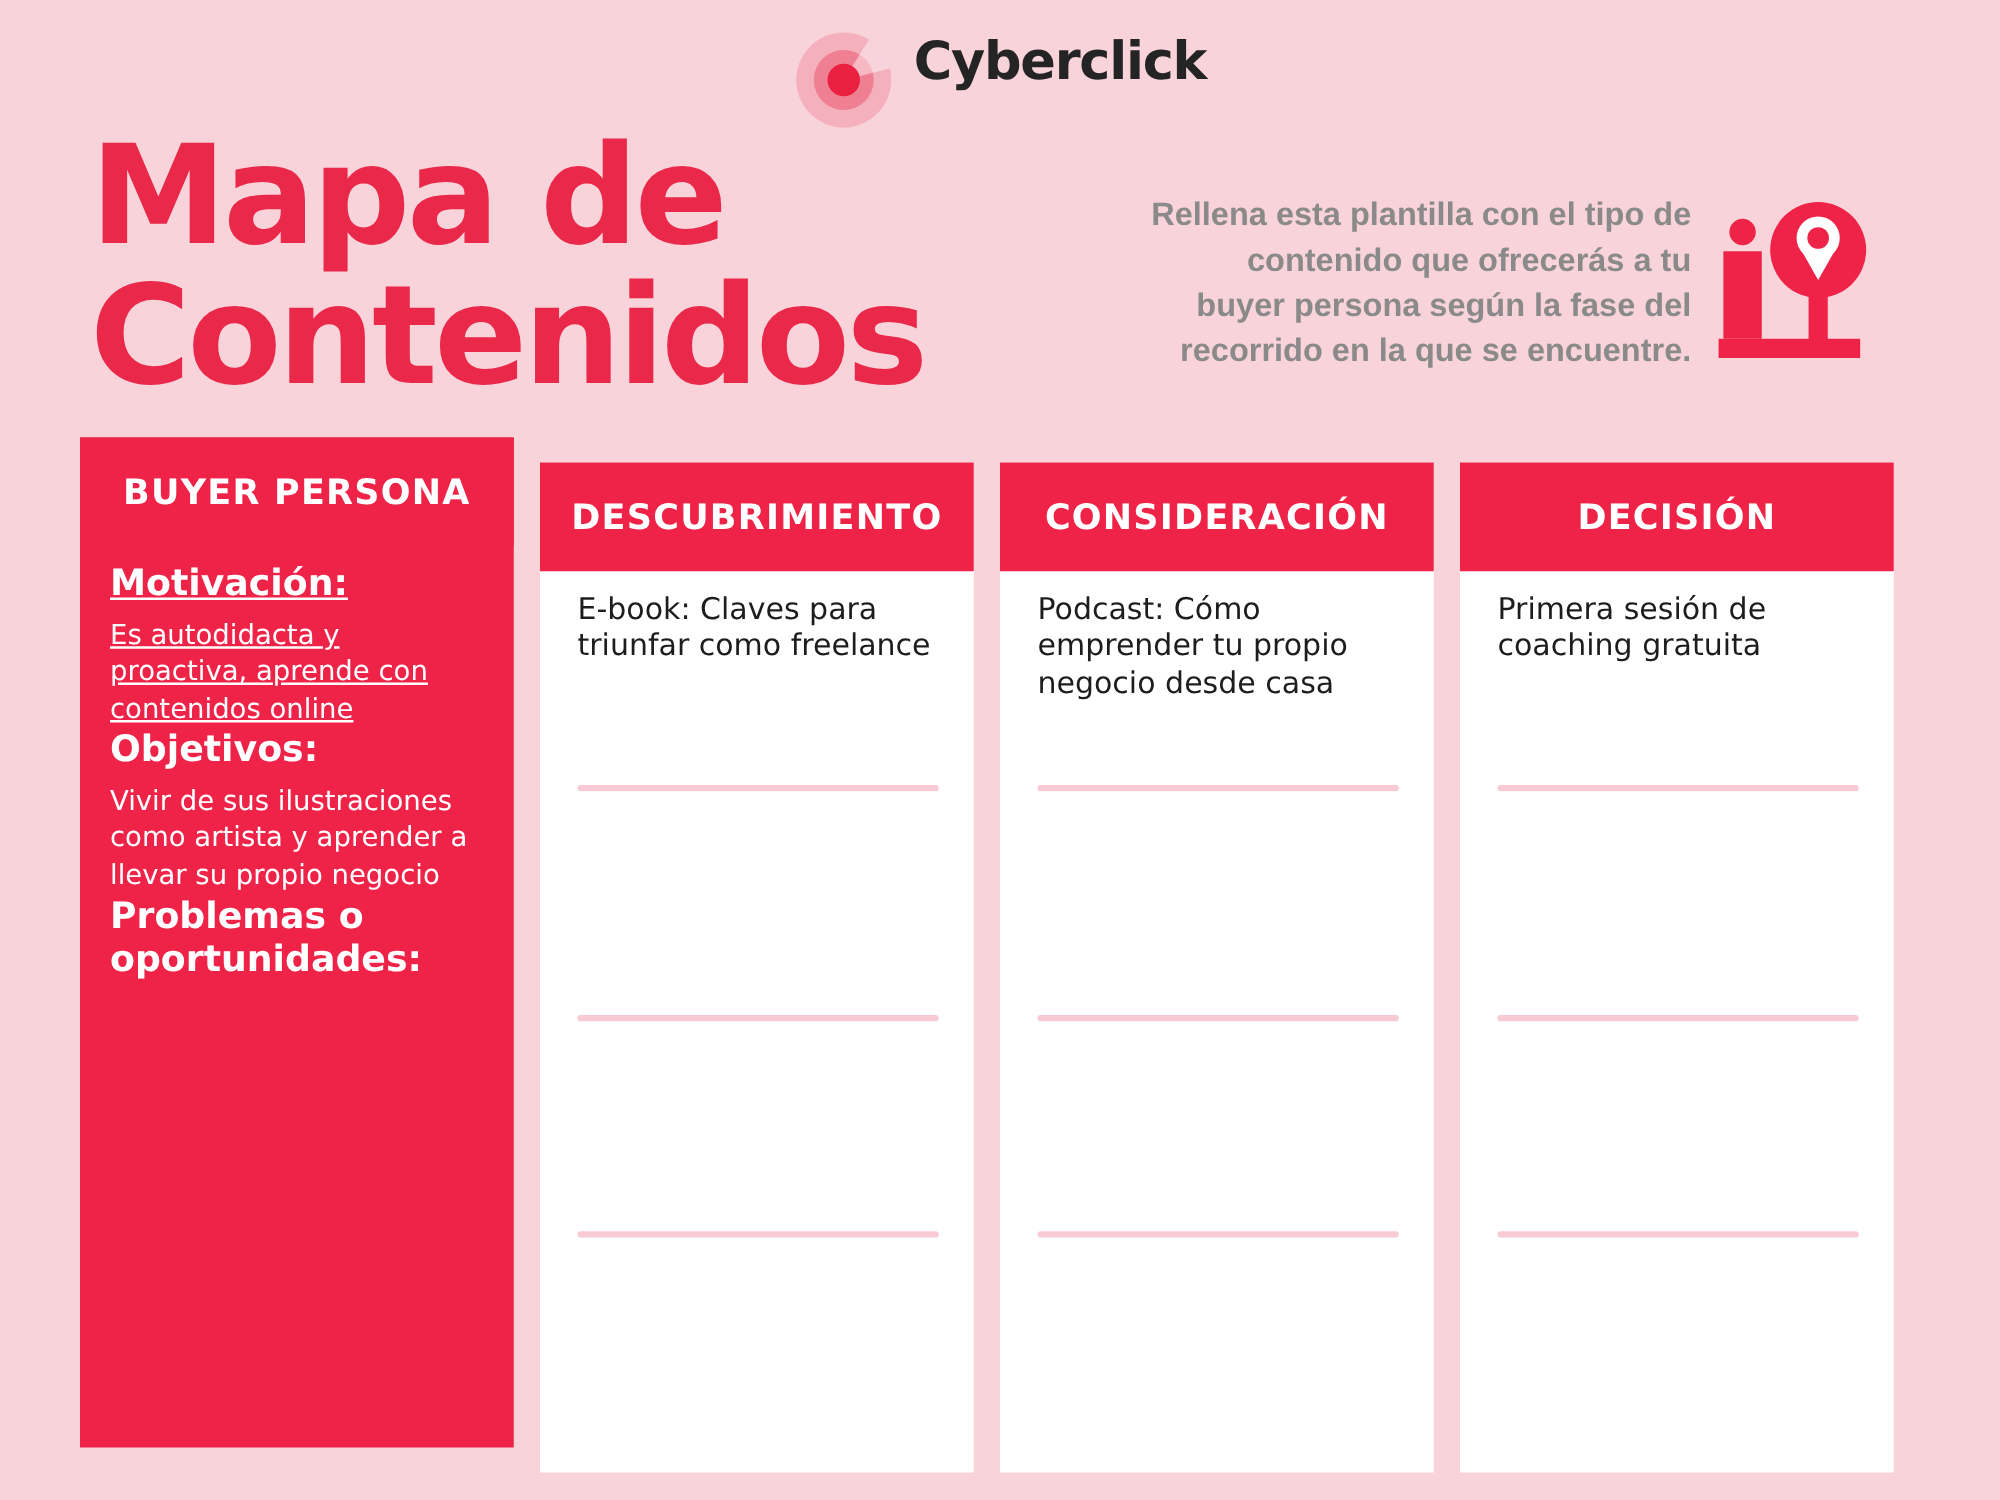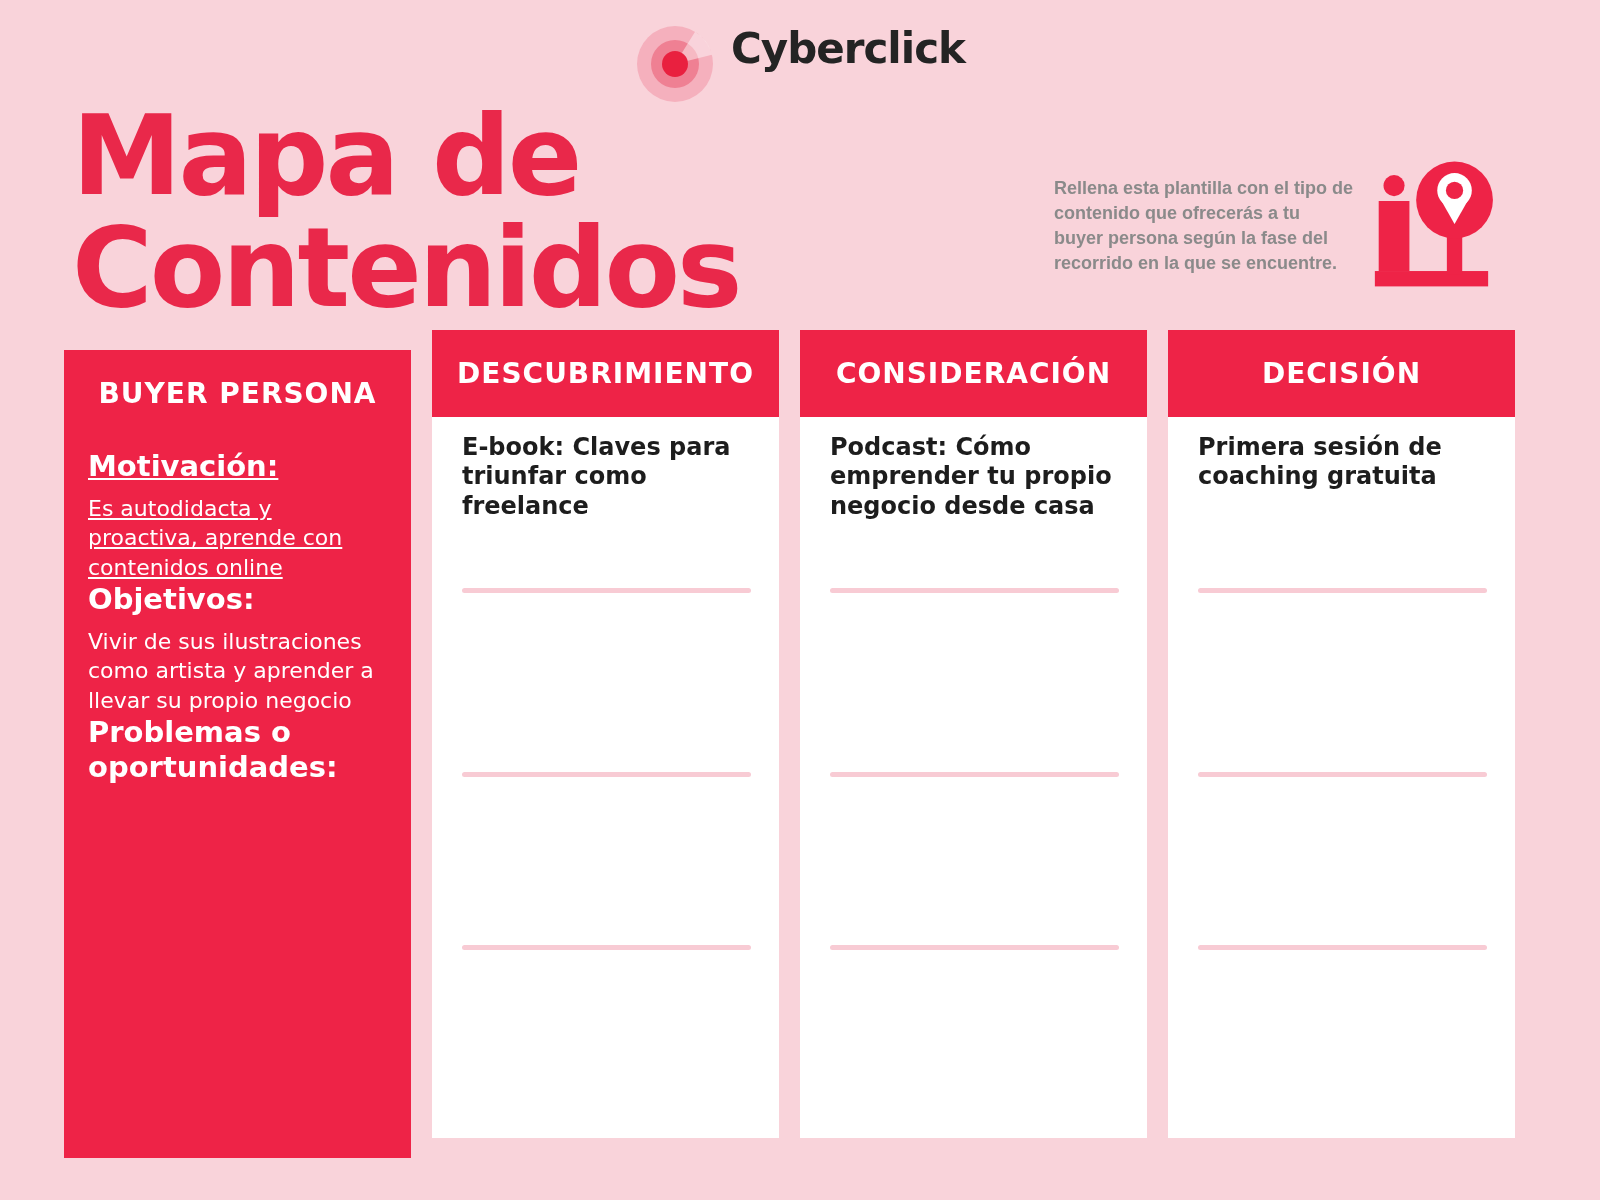--- a/index.html
+++ b/index.html
@@ -8,39 +8,39 @@
 
   
   .logo{position:absolute;top:24px;left:0;right:0;display:flex;justify-content:center;align-items:flex-start;gap:16px;}
   .logo-text{font-size:42px;font-weight:bold;color:#242424;letter-spacing:-1px;}
 
   
   .title{position:absolute;left:72px;top:100px;color:#E9284A;font-weight:bold;font-size:110px;line-height:1.02;letter-spacing:-3px;}
 
   
   .intro{position:absolute;top:152px;right:106px;display:flex;align-items:center;gap:16px;}
-  .intro-text{font-family:"Liberation Sans",sans-serif;font-weight:bold;font-size:18px;line-height:1.4;color:#8A8A8A;text-align:left;}
+  .intro-text{font-family:"Liberation Sans",sans-serif;font-weight:bold;font-size:26px;line-height:1.4;color:#8A8A8A;text-align:right;}
   .prelines{white-space:pre-line;}
 
   
   .board{position:absolute;left:64px;top:330px;display:flex;gap:21px;}
   .col{width:347px;height:808px;position:relative;}
   .col-header{height:87px;background:#EE2347;color:#FFFFFF;font-weight:bold;font-size:28px;letter-spacing:1px;display:flex;align-items:center;justify-content:center;text-align:center;}
   .persona{background:#EE2347;color:#FFFFFF;margin-top:20px;}
   .persona .col-body{padding:4px 16px 0 24px;}
   .sec-heading{font-size:29px;font-weight:bold;line-height:1.2;}
   .sec-body{font-size:22px;line-height:1.34;margin-top:10px;}
   .sec{margin-top:0;}
   .sec + .sec{margin-top:0;}
   .sec-motivacion{margin-top:8px;text-decoration:underline;}
   .sec-objetivos{margin-top:52px;}
   .sec-problemas{margin-top:84px;}
 
-  .phase{background:#FFFFFF;}
-  .entry{padding:16px 34px 0 30px;font-size:24px;line-height:1.22;color:#1D1D1D;font-weight:bold;}
+  .phase{background:#FFFFFF;margin-top:40px;}
+  .entry{padding:16px 34px 0 30px;font-size:24px;line-height:1.22;color:#1D1D1D;}
   .write-line{position:absolute;left:30px;right:28px;height:5px;background:#F8CBD4;border-radius:3px;}
   .line-1{top:258px;}
   .line-2{top:442px;}
   .line-3{top:615px;}
 </style>
 </head>
 <body>
 
 <div class="page">
 

